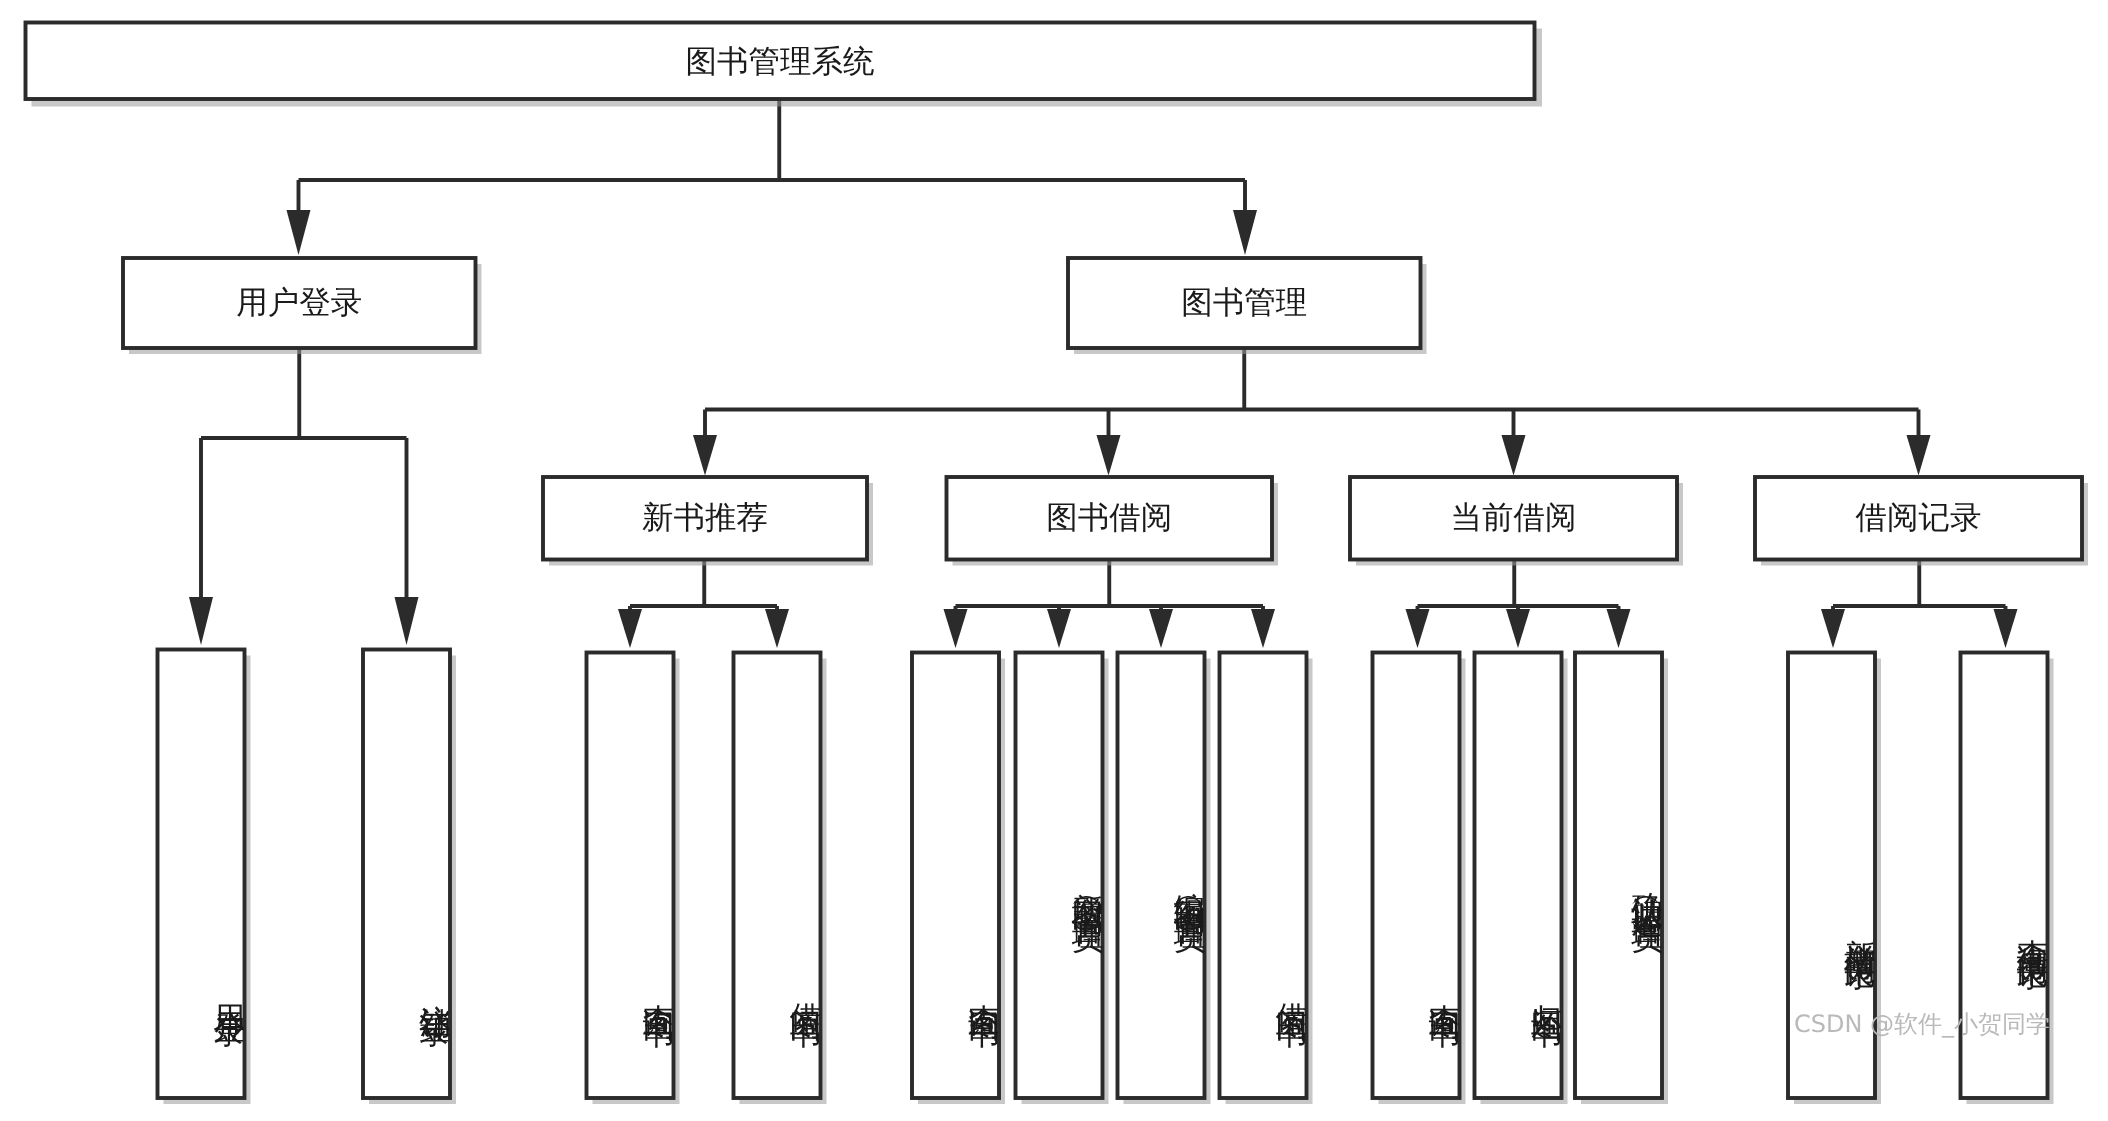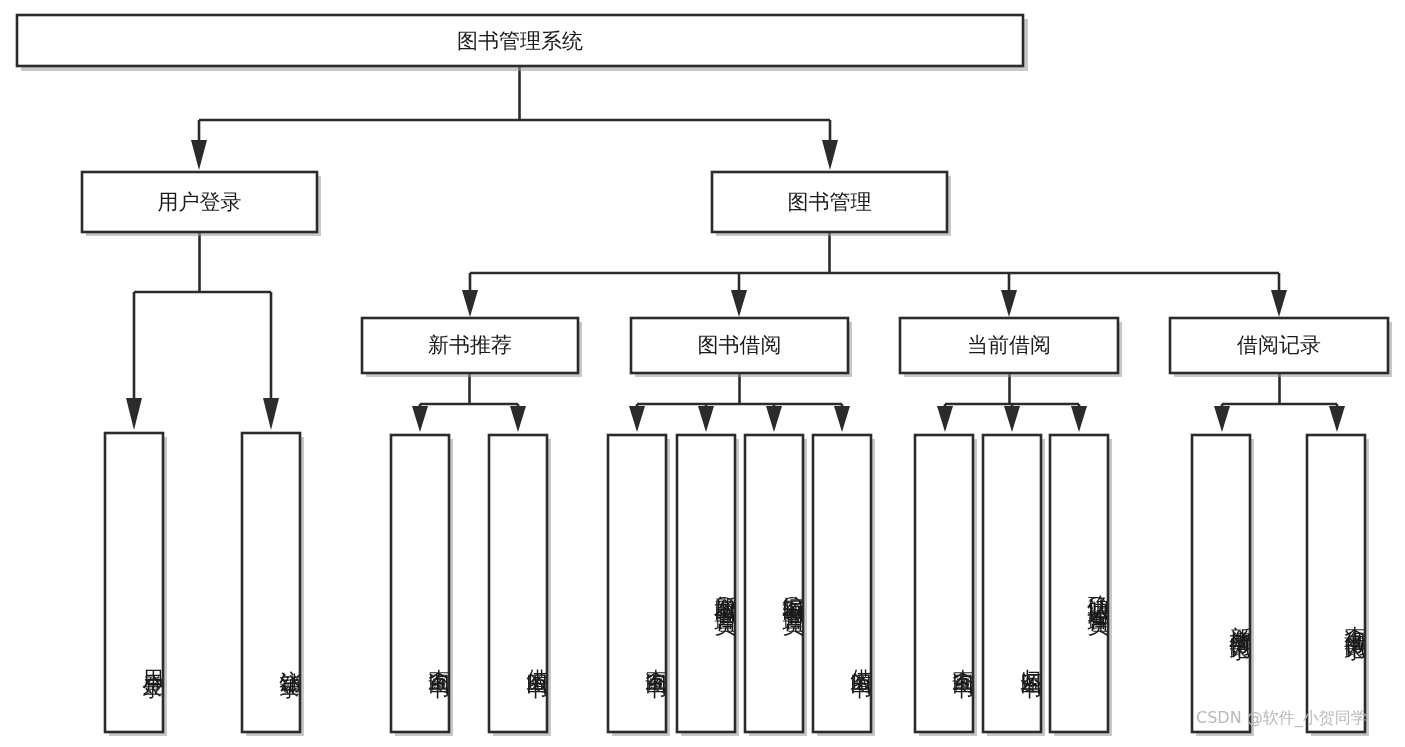--- a/index.html
+++ b/index.html
@@ -62,21 +62,21 @@
     color: #1a1a1a;
     display: flex;
     align-items: flex-start;
     justify-content: center;
     white-space: nowrap;
     pointer-events: none;
   }
   .watermark {
     position: absolute;
     left: 1196px;
-    top: 708px;
+    top: 673px;
     font-family: "DejaVu Sans", "Liberation Sans", sans-serif;
     font-size: 16px;
     color: #b9b9b9;
     white-space: nowrap;
   }
 </style>
 </head>
 <body>
 
 <div id="diagram-root">

